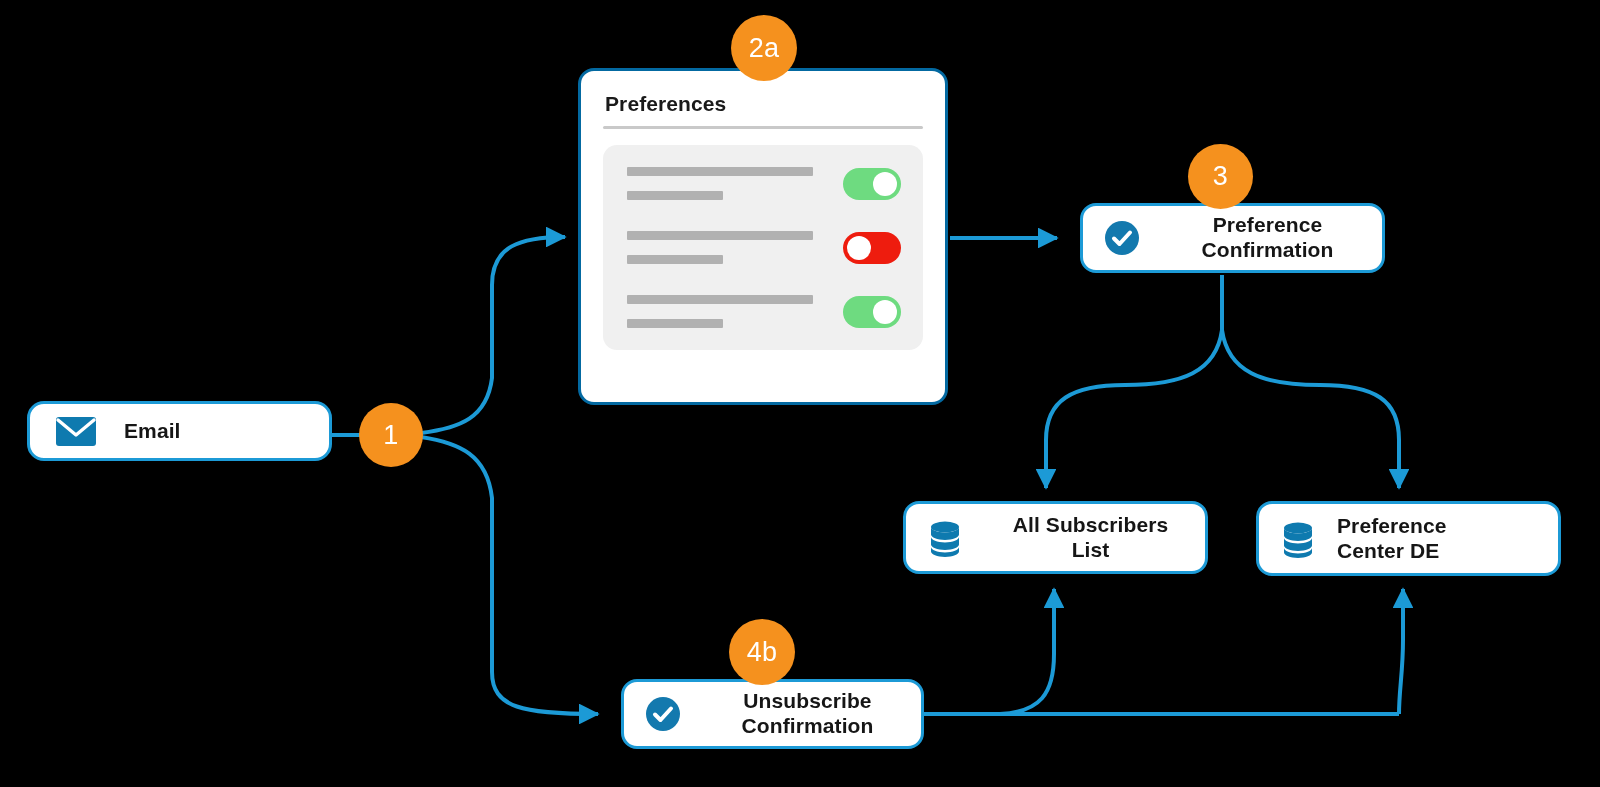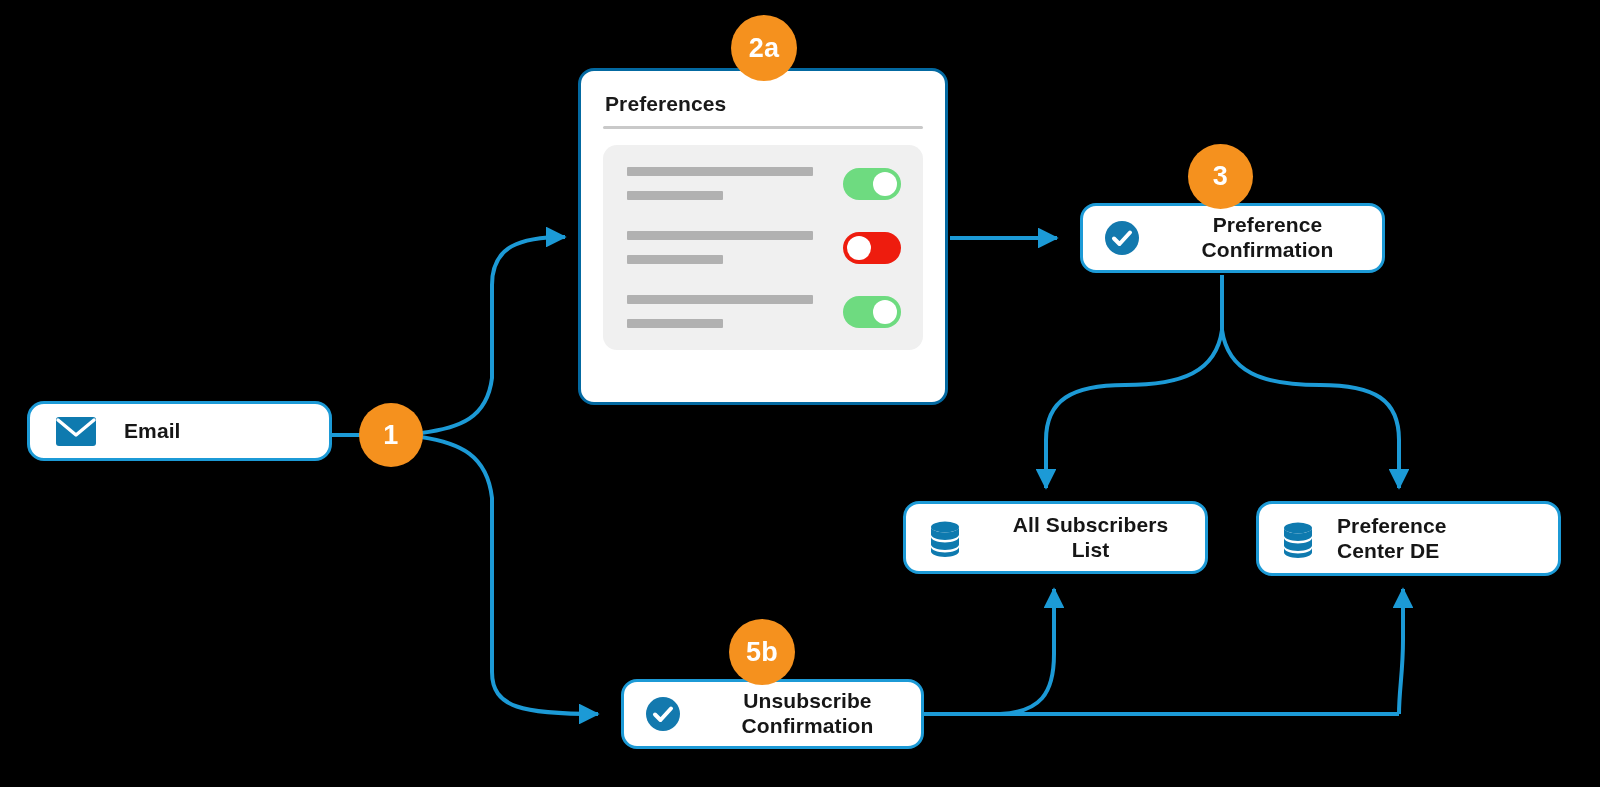--- a/index.html
+++ b/index.html
@@ -59,21 +59,21 @@
   .toggle.on{background:#6EDB80;}
   .toggle.off{background:#EE1C0E;}
   .toggle .knob{position:absolute;top:4px;width:24px;height:24px;border-radius:50%;background:#fff;}
   .toggle.on .knob{right:4px;}
   .toggle.off .knob{left:4px;}
 
   
   .badge{
     position:absolute;border-radius:50%;background:#F5911E;color:#fff;
     display:flex;align-items:center;justify-content:center;
-    font-size:27px;font-weight:700;letter-spacing:.3px;
+    font-size:27px;font-weight:400;letter-spacing:.3px;
   }
   #badge-1{left:359px;top:403px;width:64px;height:64px;}
   #badge-2a{left:731px;top:15px;width:66px;height:66px;}
   #badge-2b{left:729px;top:619px;width:66px;height:66px;}
   #badge-3{left:1188px;top:144px;width:65px;height:65px;}
 </style>
 </head>
 <body>
 
 <div id="stage">
@@ -211,16 +211,16 @@
       </svg>
     </span>
     <span class="lbl">
       <span>Preference</span><br>
       <span>Center DE</span>
     </span>
   </div>
 
   <div class="badge" id="badge-1">1</div>
   <div class="badge" id="badge-2a">2a</div>
-  <div class="badge" id="badge-2b">5b</div>
+  <div class="badge" id="badge-2b">4b</div>
   <div class="badge" id="badge-3">3</div>
 
 </div>
 
 </body></html>

